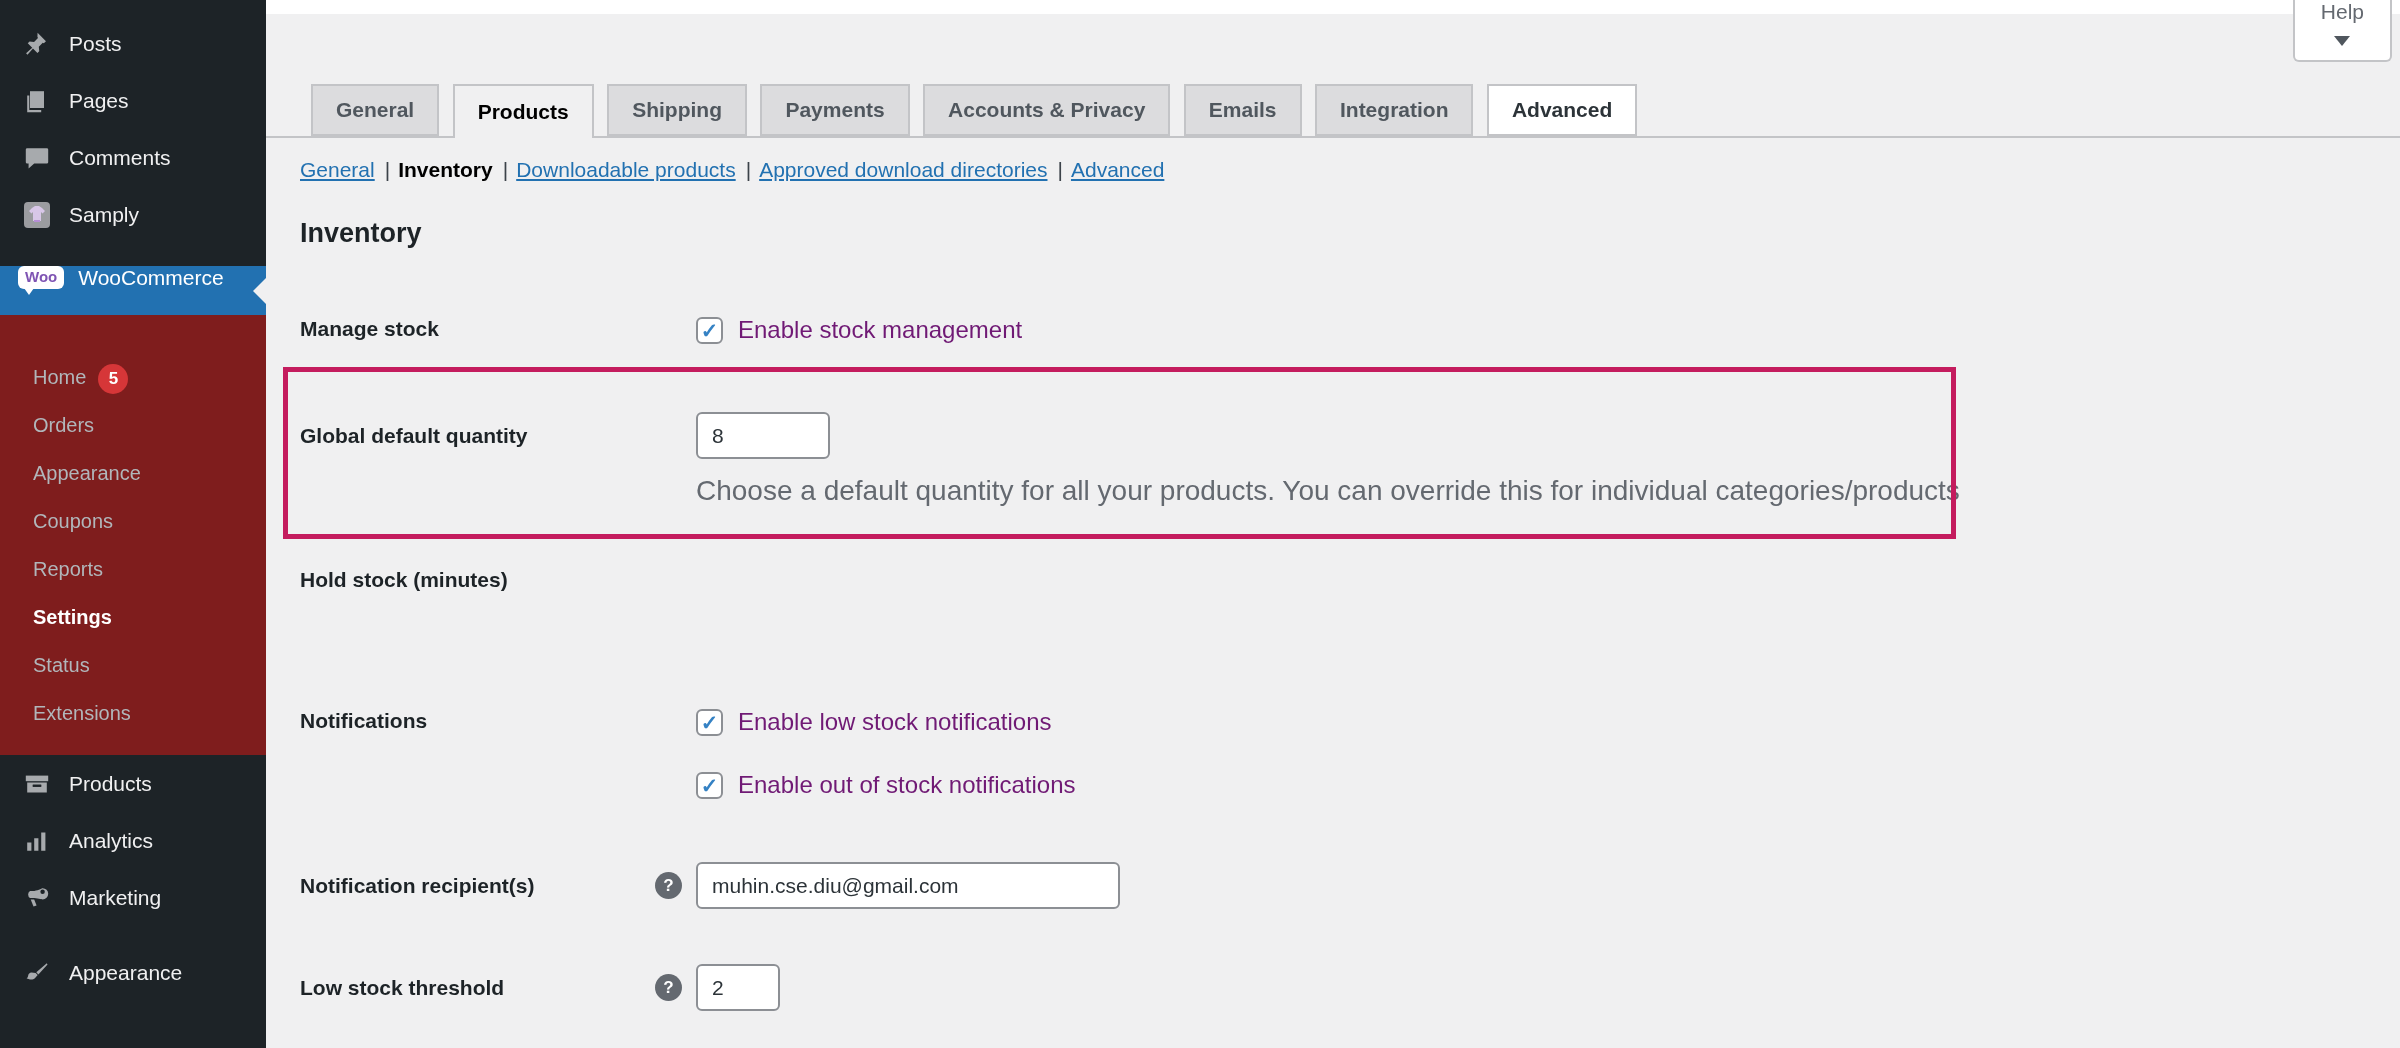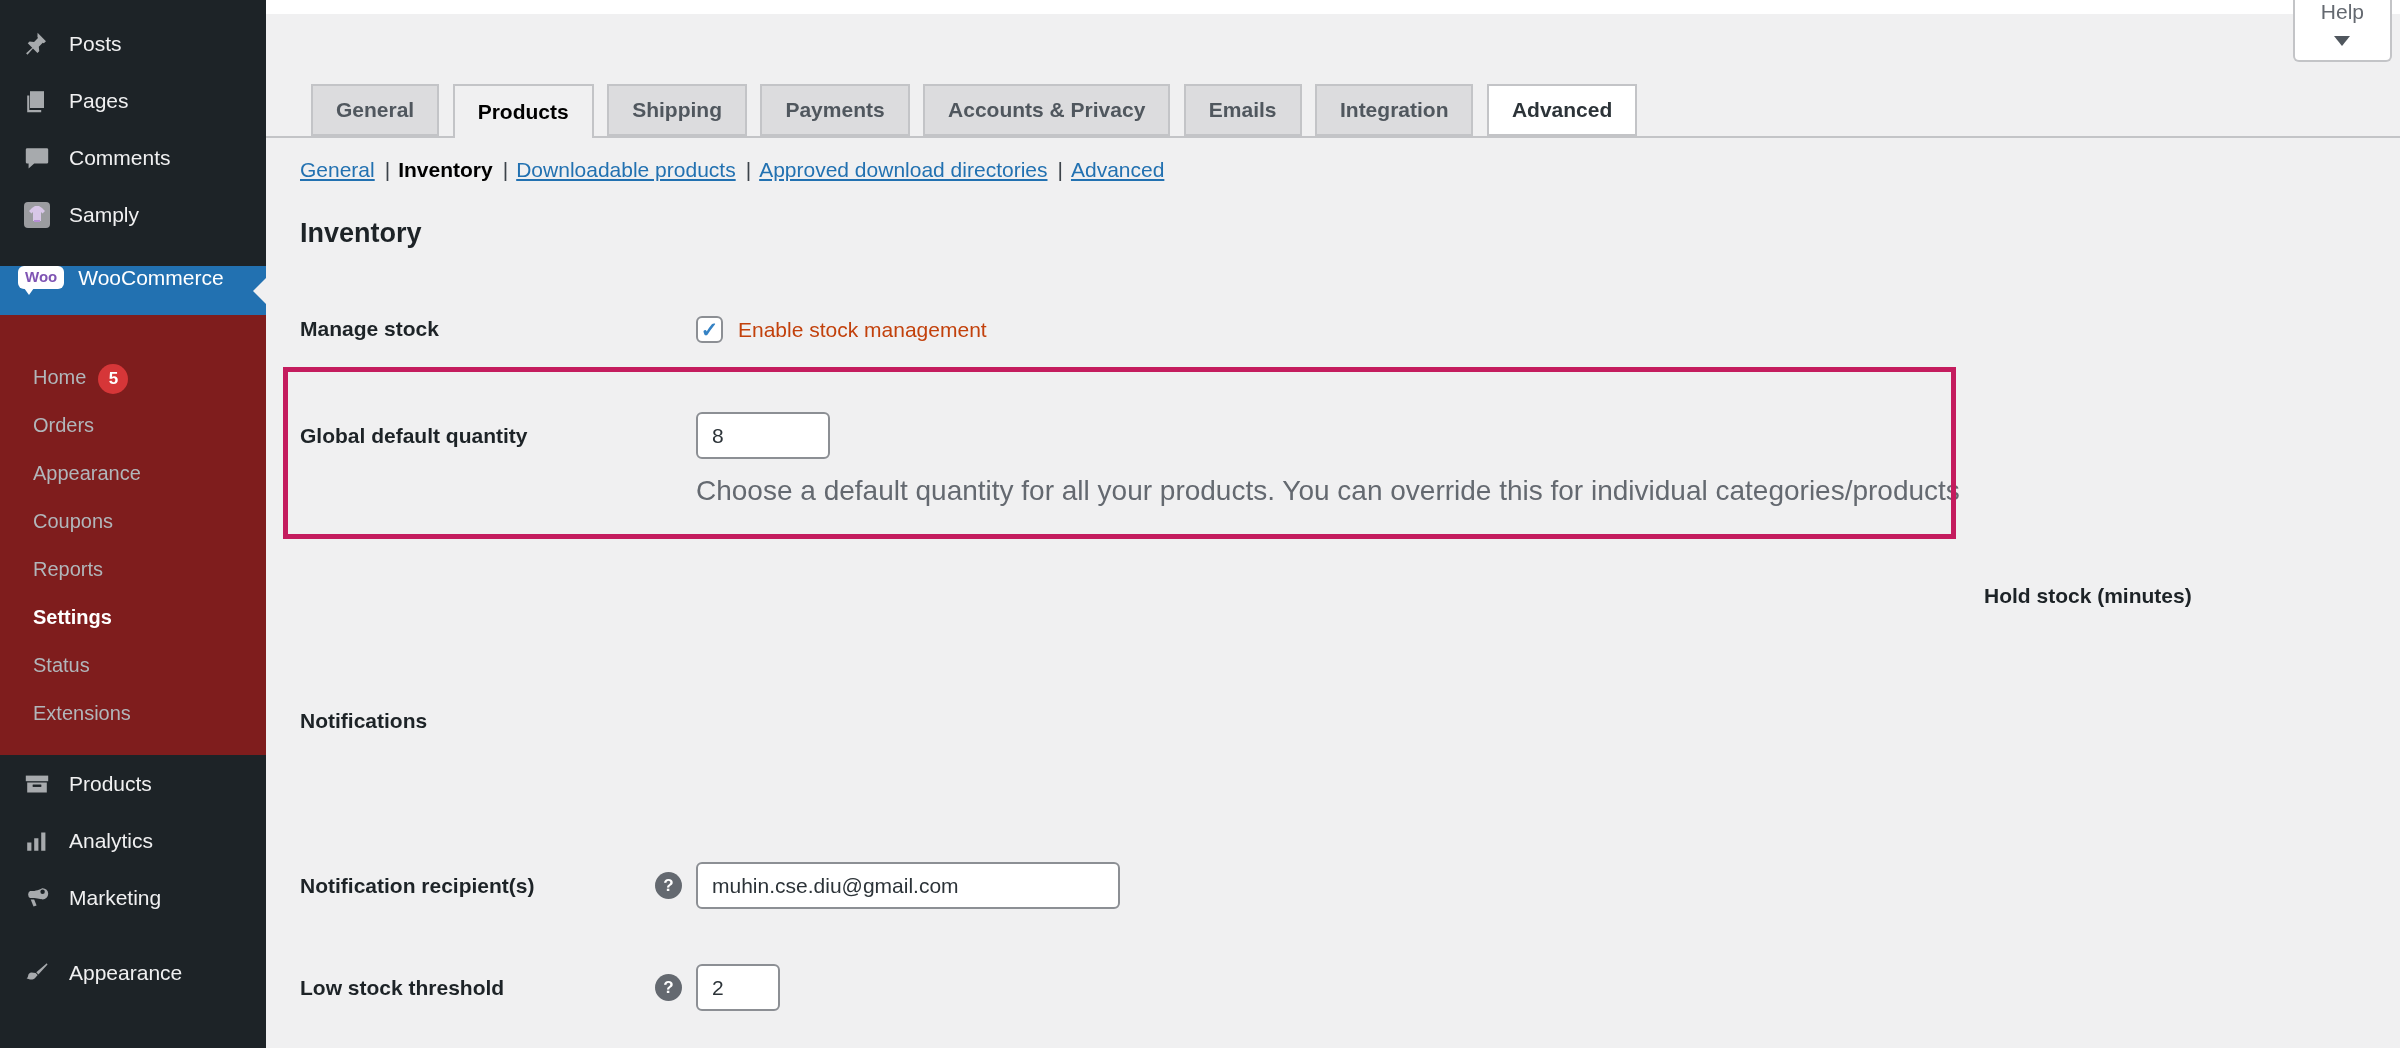--- a/index.html
+++ b/index.html
@@ -60,35 +60,35 @@
   .row-check .cell-label { padding-top:1px; }
 
   .help-tip { width:27px; height:27px; border-radius:50%; background:#646970; color:#fff; font-size:17px;
               font-weight:700; display:flex; align-items:center; justify-content:center; margin-top:10px; cursor:pointer; }
 
   .check-line { display:flex; align-items:center; gap:15px; }
   .check-line + .check-line { margin-top:35px; }
   .checkbox { width:27px; height:27px; background:#fff; border:2px solid #8c8f94; border-radius:6px;
               display:flex; align-items:center; justify-content:center; cursor:pointer; }
   .checkbox.checked:after { content:"\2713"; color:#3582c4; font-size:21px; font-weight:700; line-height:1; }
-  .check-text { font-size:21px; color:#c2410c; }
+  .check-text { font-size:24px; color:#701a75; }
 
   input.wc-input { height:47px; background:#fff; border:2px solid #8c8f94; border-radius:6px; padding:0 14px;
                    font-size:21px; color:#2c3338; font-family:"Liberation Sans", sans-serif; }
   .w-qty { width:134px; }
   .w-email { width:424px; }
   .w-small { width:84px; }
   .desc { margin-top:16px; font-size:28px; color:#646970; }
 
   .highlight-box { position:absolute; left:17px; top:367px; width:1673px; height:172px;
                    border:5px solid #c41c5e; pointer-events:none; z-index:4; }
 
   .row-manage { top:316px; }
   .row-gdq { top:412px; }
-  .row-hold { top:572px;justify-content:flex-end; }
+  .row-hold { top:556px; }
   .row-notif { top:708px; }
   .row-recip { top:862px; }
   .row-low { top:964px; }
 </style>
 </head>
 <body>
 
 <div id="sidebar">
   <div class="side-top">
     <div class="side-item">
@@ -234,20 +234,30 @@
   </div>
 
   <div class="form-row row-hold">
     <div class="cell-label">Hold stock (minutes)</div>
     <div class="cell-help"></div>
   </div>
 
   <div class="form-row row-check row-notif">
     <div class="cell-label">Notifications</div>
     <div class="cell-help"></div>
+    <div class="cell-ctrl">
+      <div class="check-line">
+        <span class="checkbox checked"></span>
+        <span class="check-text">Enable low stock notifications</span>
+      </div>
+      <div class="check-line">
+        <span class="checkbox checked"></span>
+        <span class="check-text">Enable out of stock notifications</span>
+      </div>
+    </div>
   </div>
 
   <div class="form-row row-recip">
     <div class="cell-label">Notification recipient(s)</div>
     <div class="cell-help">
       <span class="help-tip">?</span>
     </div>
     <div class="cell-ctrl">
       <input class="wc-input w-email" type="text" value="muhin.cse.diu@gmail.com" style="">
     </div>

